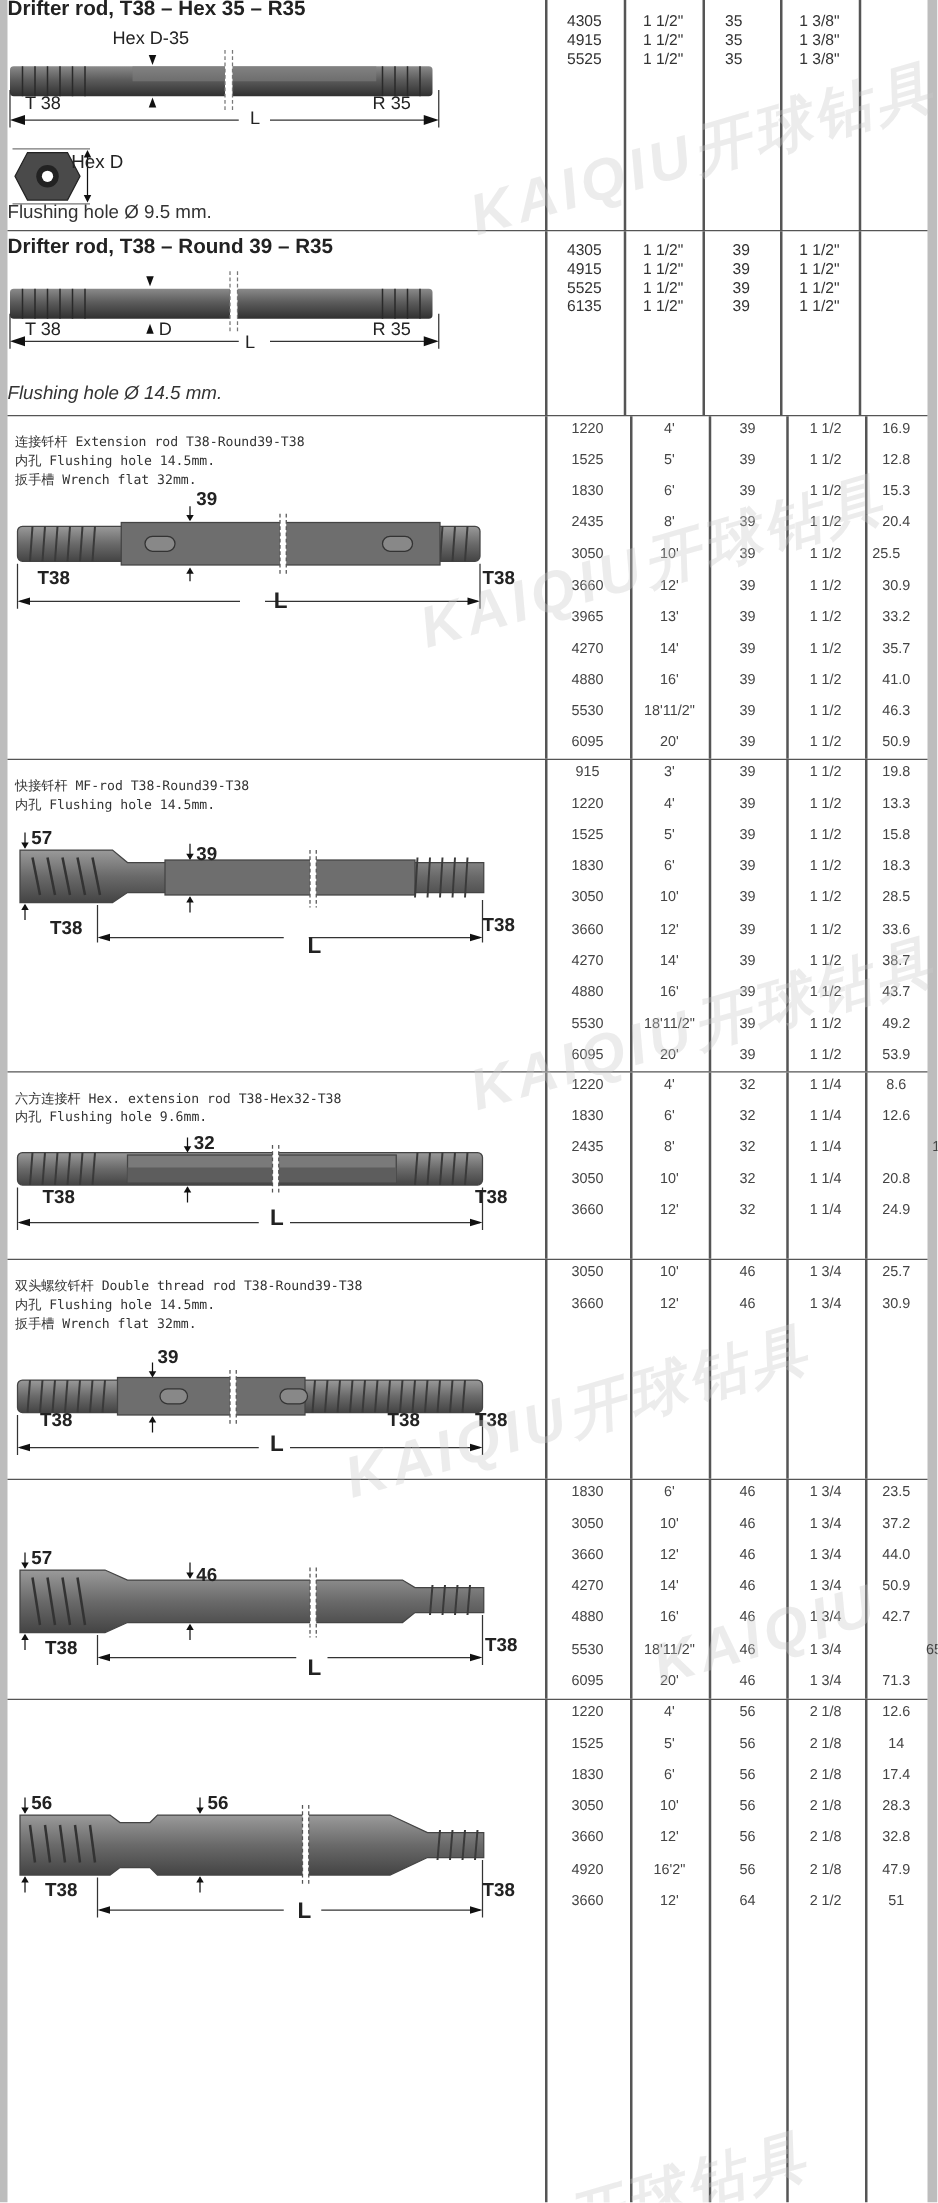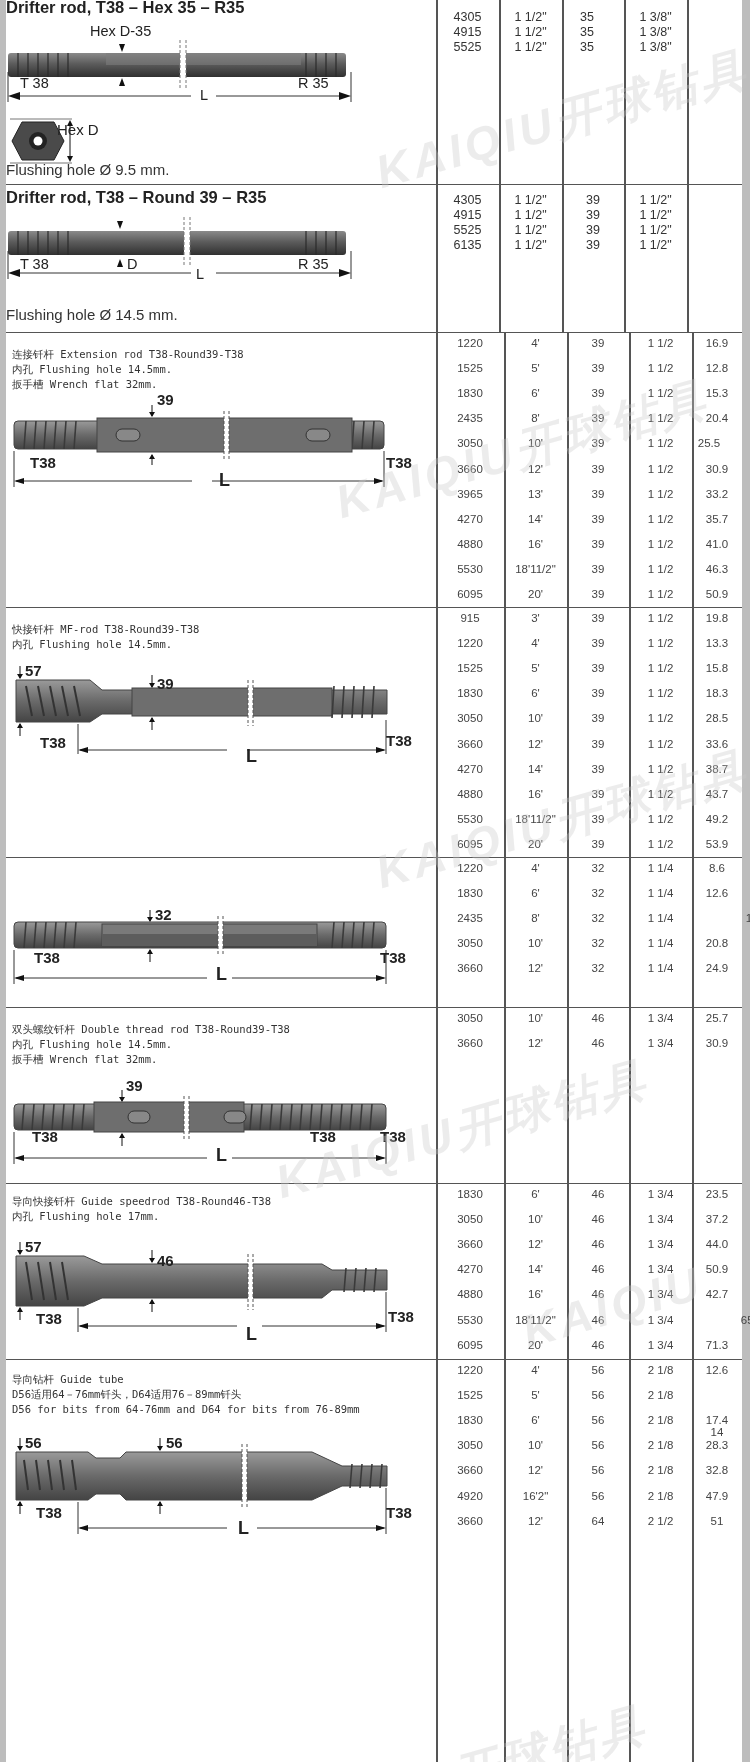--- a/index.html
+++ b/index.html
@@ -146,21 +146,21 @@
         <line x1="345" y1="36" x2="345" y2="64" stroke="#333"></line>
         <line x1="8" y1="58" x2="185" y2="58" stroke="#333"></line>
         <line x1="210" y1="58" x2="338" y2="58" stroke="#333"></line>
         <polygon points="2,58 14,54 14,62" fill="#111"></polygon>
         <polygon points="345,58 333,54 333,62" fill="#111"></polygon>
       </svg>
       <span class="lblA" style="left:14px;top:71px;">T 38</span>
       <span class="lblA" style="left:121px;top:71px;">D</span>
       <span class="lblA" style="left:190px;top:81px;">L</span>
       <span class="lblA" style="left:292px;top:71px;">R 35</span>
-      <div class="noteA" style="top:121px;">Flushing hole Ø 14.5 mm.</div>
+      <div class="noteA" style="top:121px;font-style:italic;">Flushing hole Ø 14.5 mm.</div>
     </div>
     <div class="cells tabA">
       <div class="vline" style="left:0;"></div>
         <div class="vline" style="left:63px;"></div>
         <div class="vline" style="left:126px;"></div>
         <div class="vline" style="left:188px;"></div>
         <div class="vline" style="left:251px;"></div>
       <div class="col cell" style="left:0;width:63px;top:8px;">
         <div>4305</div>
           <div>4915</div>
@@ -412,20 +412,24 @@
         <div class="cell" style="left: 0px; width: 68px; top: 229.9px;">6095</div>
         <div class="cell" style="left: 68px; width: 63px; top: 229.9px;">20'</div>
         <div class="cell" style="left: 131px; width: 62px; top: 229.9px;">39</div>
         <div class="cell" style="left: 193px; width: 63px; top: 229.9px;">1 1/2</div>
         <div class="cell" style="left: 256px; width: 50px; top: 229.9px;">53.9</div>
       </div>
   </div>
 
   <div class="section" style="top:858px;height:150px;">
     <div class="desc">
+      <div class="descB mono" style="top:14px;">
+        <div>六方连接杆  Hex. extension rod  T38-Hex32-T38</div>
+        <div>内孔  Flushing hole 9.6mm.</div>
+      </div>
       <svg style="left:6px;top:52px;" width="380" height="80" viewBox="0 0 380 80">
         <defs>
             <linearGradient id="g4" x1="0" y1="0" x2="0" y2="1">
               <stop offset="0" stop-color="#9a9a9a"></stop>
               <stop offset="0.5" stop-color="#6a6a6a"></stop>
               <stop offset="1" stop-color="#444"></stop>
             </linearGradient>
           </defs>
         <rect x="2" y="12" width="372" height="26" rx="4" fill="url(#g4)" stroke="#444"></rect>
         <g stroke="#3a3a3a" stroke-width="1.6">
@@ -571,24 +575,20 @@
         <div class="cell" style="left: 0px; width: 68px; top: 29.1px;">3660</div>
         <div class="cell" style="left: 68px; width: 63px; top: 29.1px;">12'</div>
         <div class="cell" style="left: 131px; width: 62px; top: 29.1px;">46</div>
         <div class="cell" style="left: 193px; width: 63px; top: 29.1px;">1 3/4</div>
         <div class="cell" style="left: 256px; width: 50px; top: 29.1px;">30.9</div>
       </div>
   </div>
 
   <div class="section" style="top:1184px;height:176px;">
     <div class="desc">
-      <div class="descB mono" style="top:10px;">
-        <div>导向快接钎杆  Guide speedrod  T38-Round46-T38</div>
-        <div>内孔  Flushing hole 17mm.</div>
-      </div>
       <svg style="left:6px;top:50px;" width="380" height="100" viewBox="0 0 380 100">
         <defs>
             <linearGradient id="g6" x1="0" y1="0" x2="0" y2="1">
               <stop offset="0" stop-color="#9a9a9a"></stop>
               <stop offset="0.5" stop-color="#6a6a6a"></stop>
               <stop offset="1" stop-color="#444"></stop>
             </linearGradient>
           </defs>
         <path d="M4,22 L72,22 L90,30 L310,30 L320,36 L375,36 L375,56 L320,56 L310,64 L90,64 L72,72 L4,72 Z" fill="url(#g6)" stroke="#444"></path>
         <g stroke="#333" stroke-width="2">
@@ -666,25 +666,20 @@
         <div class="cell" style="left: 0px; width: 68px; top: 154.6px;">6095</div>
         <div class="cell" style="left: 68px; width: 63px; top: 154.6px;">20'</div>
         <div class="cell" style="left: 131px; width: 62px; top: 154.6px;">46</div>
         <div class="cell" style="left: 193px; width: 63px; top: 154.6px;">1 3/4</div>
         <div class="cell" style="left: 256px; width: 50px; top: 154.6px;">71.3</div>
       </div>
   </div>
 
   <div class="section" style="top:1360px;height:402px;border-bottom:none;">
     <div class="desc">
-      <div class="descB mono" style="top:12px;">
-        <div>导向钻杆  Guide tube</div>
-        <div>D56适用64－76mm钎头，D64适用76－89mm钎头</div>
-        <div>D56 for bits from 64-76mm and D64 for bits from 76-89mm</div>
-      </div>
       <svg style="left:6px;top:70px;" width="380" height="110" viewBox="0 0 380 110">
         <defs>
             <linearGradient id="g7" x1="0" y1="0" x2="0" y2="1">
               <stop offset="0" stop-color="#9a9a9a"></stop>
               <stop offset="0.5" stop-color="#6a6a6a"></stop>
               <stop offset="1" stop-color="#444"></stop>
             </linearGradient>
           </defs>
         <path d="M4,22 L76,22 L84,28 L108,28 L114,22 L300,22 L330,36 L375,36 L375,56 L330,56 L300,70 L114,70 L108,64 L84,64 L76,70 L4,70 Z" fill="url(#g7)" stroke="#444"></path>
         <g stroke="#333" stroke-width="2">
@@ -732,21 +727,21 @@
         <div class="vline" style="left:256px;"></div>
     <div class="cell" style="left: 0px; width: 68px; top: 4px;">1220</div>
         <div class="cell" style="left: 68px; width: 63px; top: 4px;">4'</div>
         <div class="cell" style="left: 131px; width: 62px; top: 4px;">56</div>
         <div class="cell" style="left: 193px; width: 63px; top: 4px;">2 1/8</div>
         <div class="cell" style="left: 256px; width: 50px; top: 4px;">12.6</div>
         <div class="cell" style="left: 0px; width: 68px; top: 29.1px;">1525</div>
         <div class="cell" style="left: 68px; width: 63px; top: 29.1px;">5'</div>
         <div class="cell" style="left: 131px; width: 62px; top: 29.1px;">56</div>
         <div class="cell" style="left: 193px; width: 63px; top: 29.1px;">2 1/8</div>
-        <div class="cell" style="left: 256px; width: 50px; top: 29.1px; margin-top: 37px;">14</div>
+        <div class="cell" style="left: 256px; width: 50px; top: 29.1px;">14</div>
         <div class="cell" style="left: 0px; width: 68px; top: 54.2px;">1830</div>
         <div class="cell" style="left: 68px; width: 63px; top: 54.2px;">6'</div>
         <div class="cell" style="left: 131px; width: 62px; top: 54.2px;">56</div>
         <div class="cell" style="left: 193px; width: 63px; top: 54.2px;">2 1/8</div>
         <div class="cell" style="left: 256px; width: 50px; top: 54.2px;">17.4</div>
         <div class="cell" style="left: 0px; width: 68px; top: 79.3px;">3050</div>
         <div class="cell" style="left: 68px; width: 63px; top: 79.3px;">10'</div>
         <div class="cell" style="left: 131px; width: 62px; top: 79.3px;">56</div>
         <div class="cell" style="left: 193px; width: 63px; top: 79.3px;">2 1/8</div>
         <div class="cell" style="left: 256px; width: 50px; top: 79.3px;">28.3</div>

